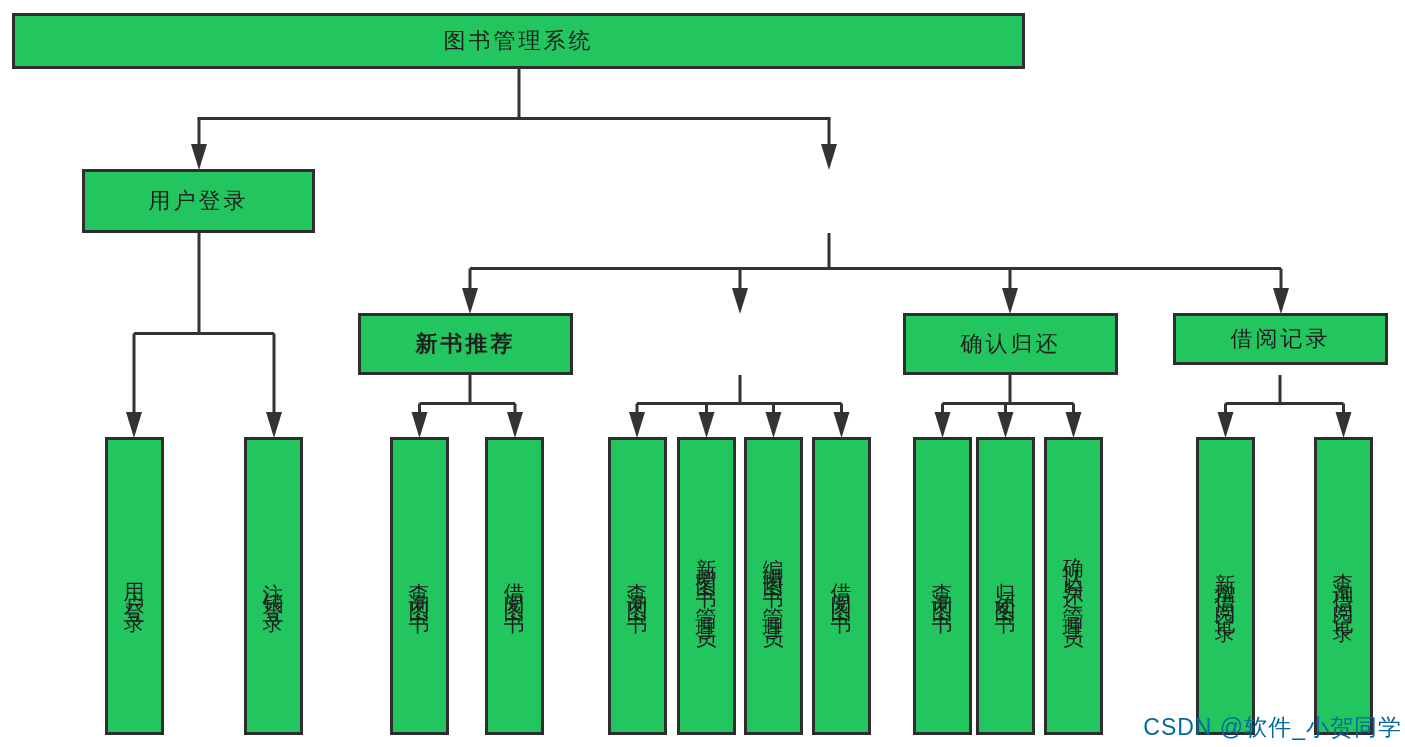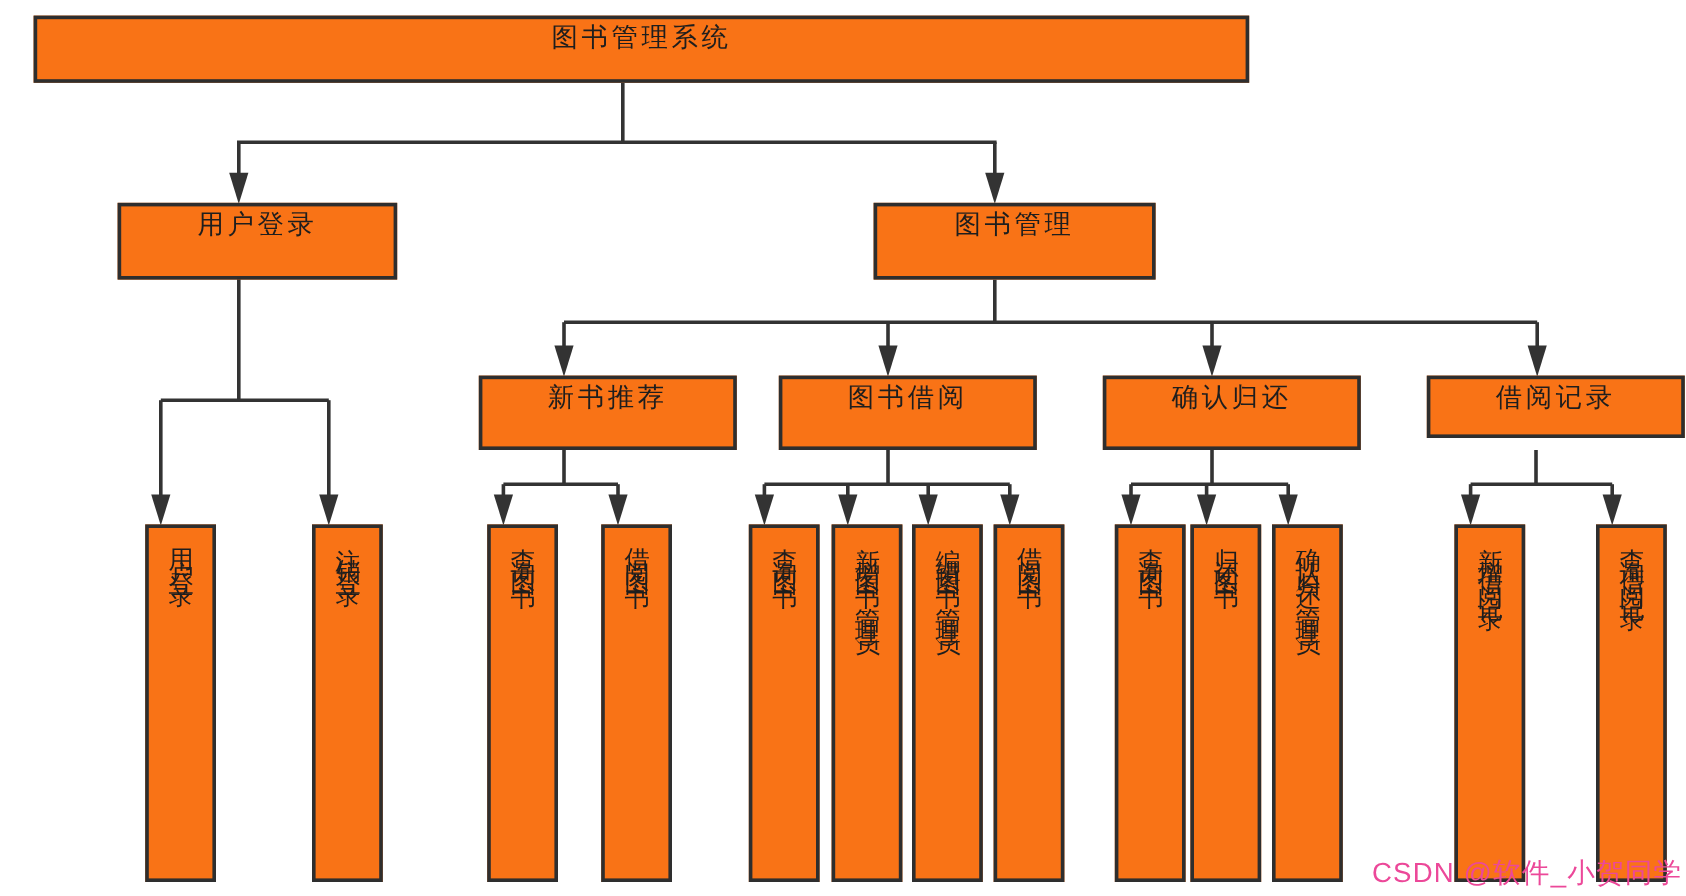--- a/index.html
+++ b/index.html
@@ -11,31 +11,30 @@
     position: relative;
     width: 1405px;
     height: 747px;
     background: #ffffff;
     font-family: "Liberation Sans", sans-serif;
     color: #1e1e1e;
     overflow: hidden;
   }
   .node {
     position: absolute;
-    background: #f97316;
+    background: #22c55e;
     border: 3px solid #2e2e2e;
     box-sizing: border-box;
     display: flex;
-    align-items: flex-start;
+    align-items: center;
     justify-content: center;
     font-size: 22px;
     letter-spacing: 3px;
     white-space: nowrap;
     z-index: 2;
-    margin-left: 16px;
   }
   .node.leaf {
     font-size: 21px;
   }
   .node.leaf span {
     writing-mode: vertical-rl;
     letter-spacing: 10px;
     line-height: 1;
   }
   #connectors {
@@ -43,21 +42,21 @@
     left: 0;
     top: 0;
     z-index: 1;
   }
   #watermark {
     position: absolute;
     right: 3px;
     bottom: 4px;
     font-size: 23px;
     letter-spacing: 1px;
-    color: #ec4899;
+    color: #0369a1;
     z-index: 3;
     white-space: nowrap;
   }
 </style>
 </head>
 <body>
 
 <div id="canvas">
 
   <svg id="connectors" width="1405" height="747" viewBox="0 0 1405 747">
@@ -126,29 +125,23 @@
     </g>
   </svg>
 
   <div class="node" style="left:12px; top:13px; width:1013px; height:56px;">
     <span>图书管理系统</span>
   </div>
 
   <div class="node" style="left:82px; top:169px; width:233px; height:64px;">
     <span>用户登录</span>
   </div>
-  <div class="node" style="left:712px; top:169px; width:235px; height:64px;">
-    <span>图书管理</span>
-  </div>
 
-  <div class="node" style="left:383px; top:313px; width:215px; height:62px;">
+  <div class="node" style="left:358px; top:313px; width:215px; height:62px;font-weight:bold;">
     <span>新书推荐</span>
-  </div>
-  <div class="node" style="left:633px; top:313px; width:215px; height:62px;">
-    <span>图书借阅</span>
   </div>
   <div class="node" style="left:903px; top:313px; width:215px; height:62px;">
     <span>确认归还</span>
   </div>
   <div class="node" style="left:1173px; top:313px; width:215px; height:52px;">
     <span>借阅记录</span>
   </div>
 
   <div class="node leaf" style="left:105px; top:437px; width:59px; height:298px;">
     <span>用户登录</span>

